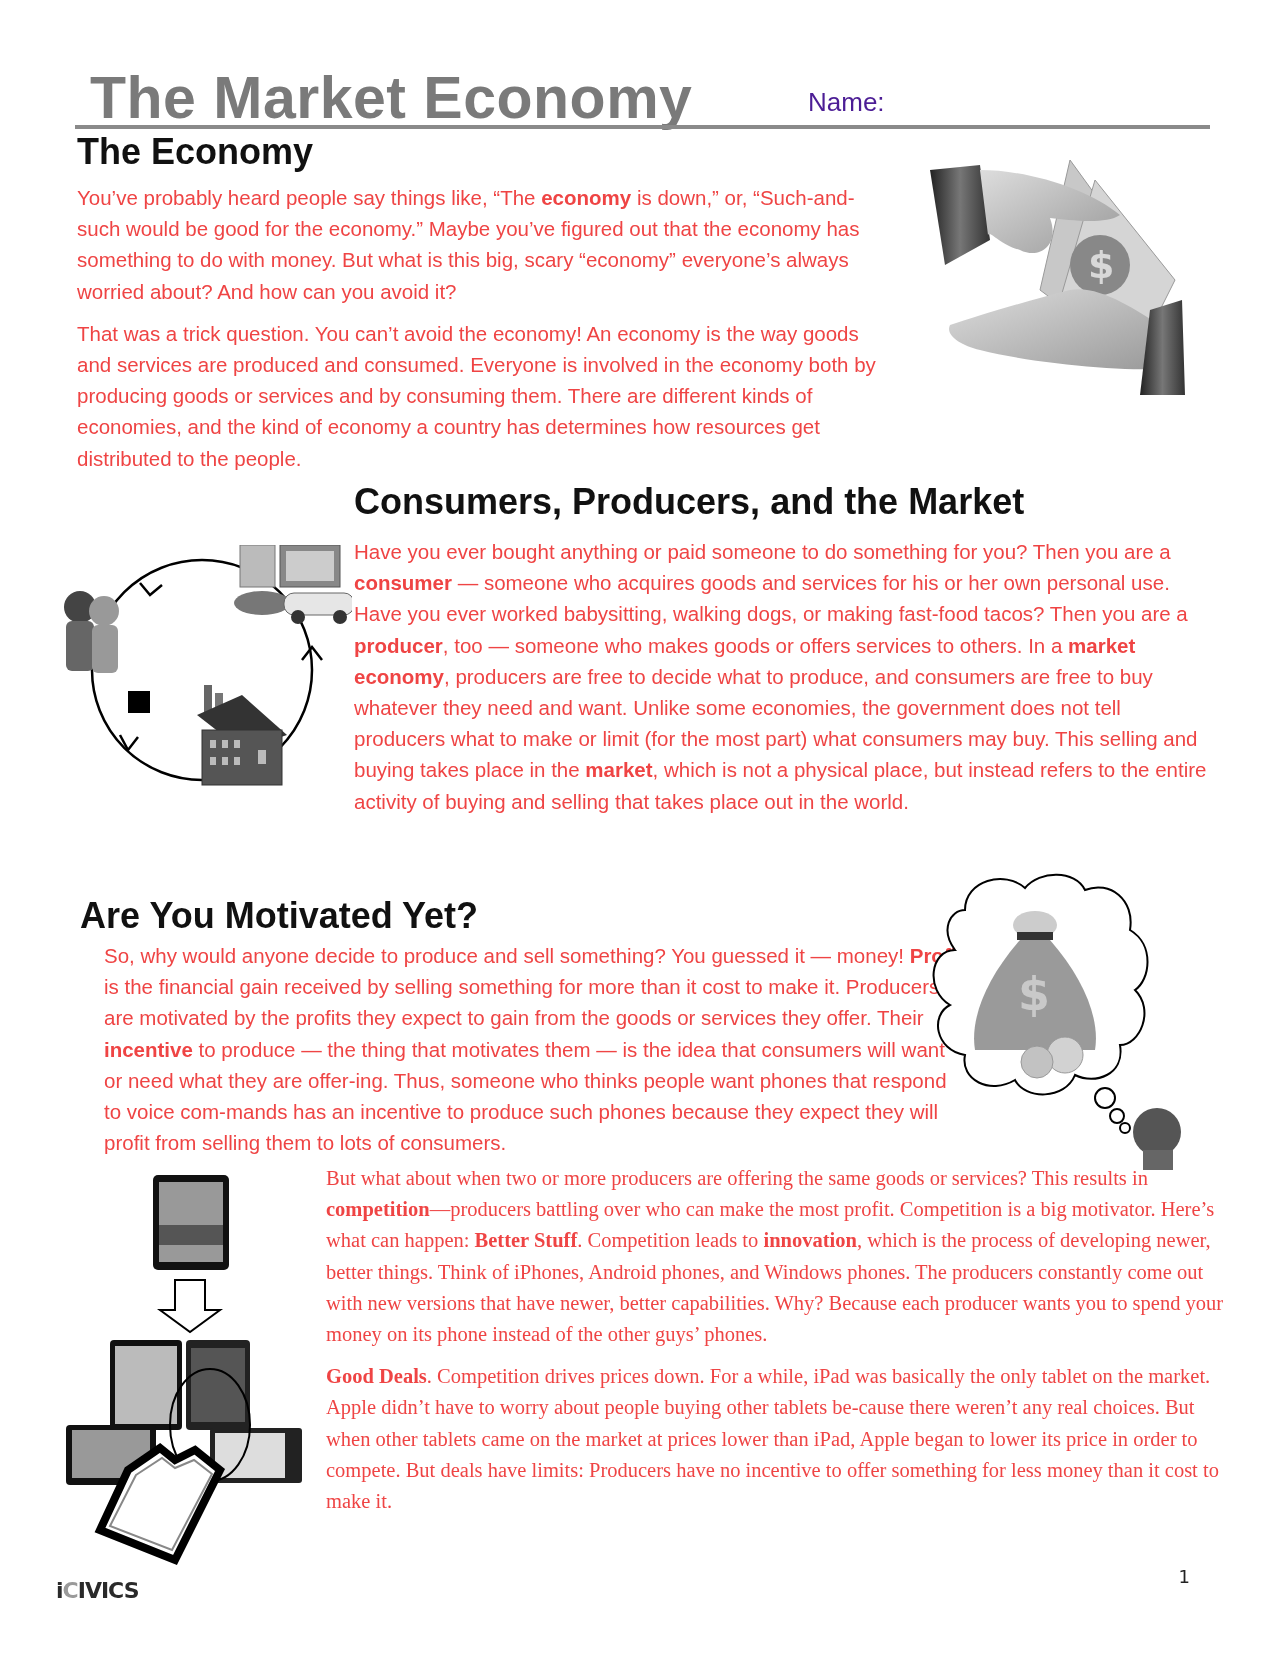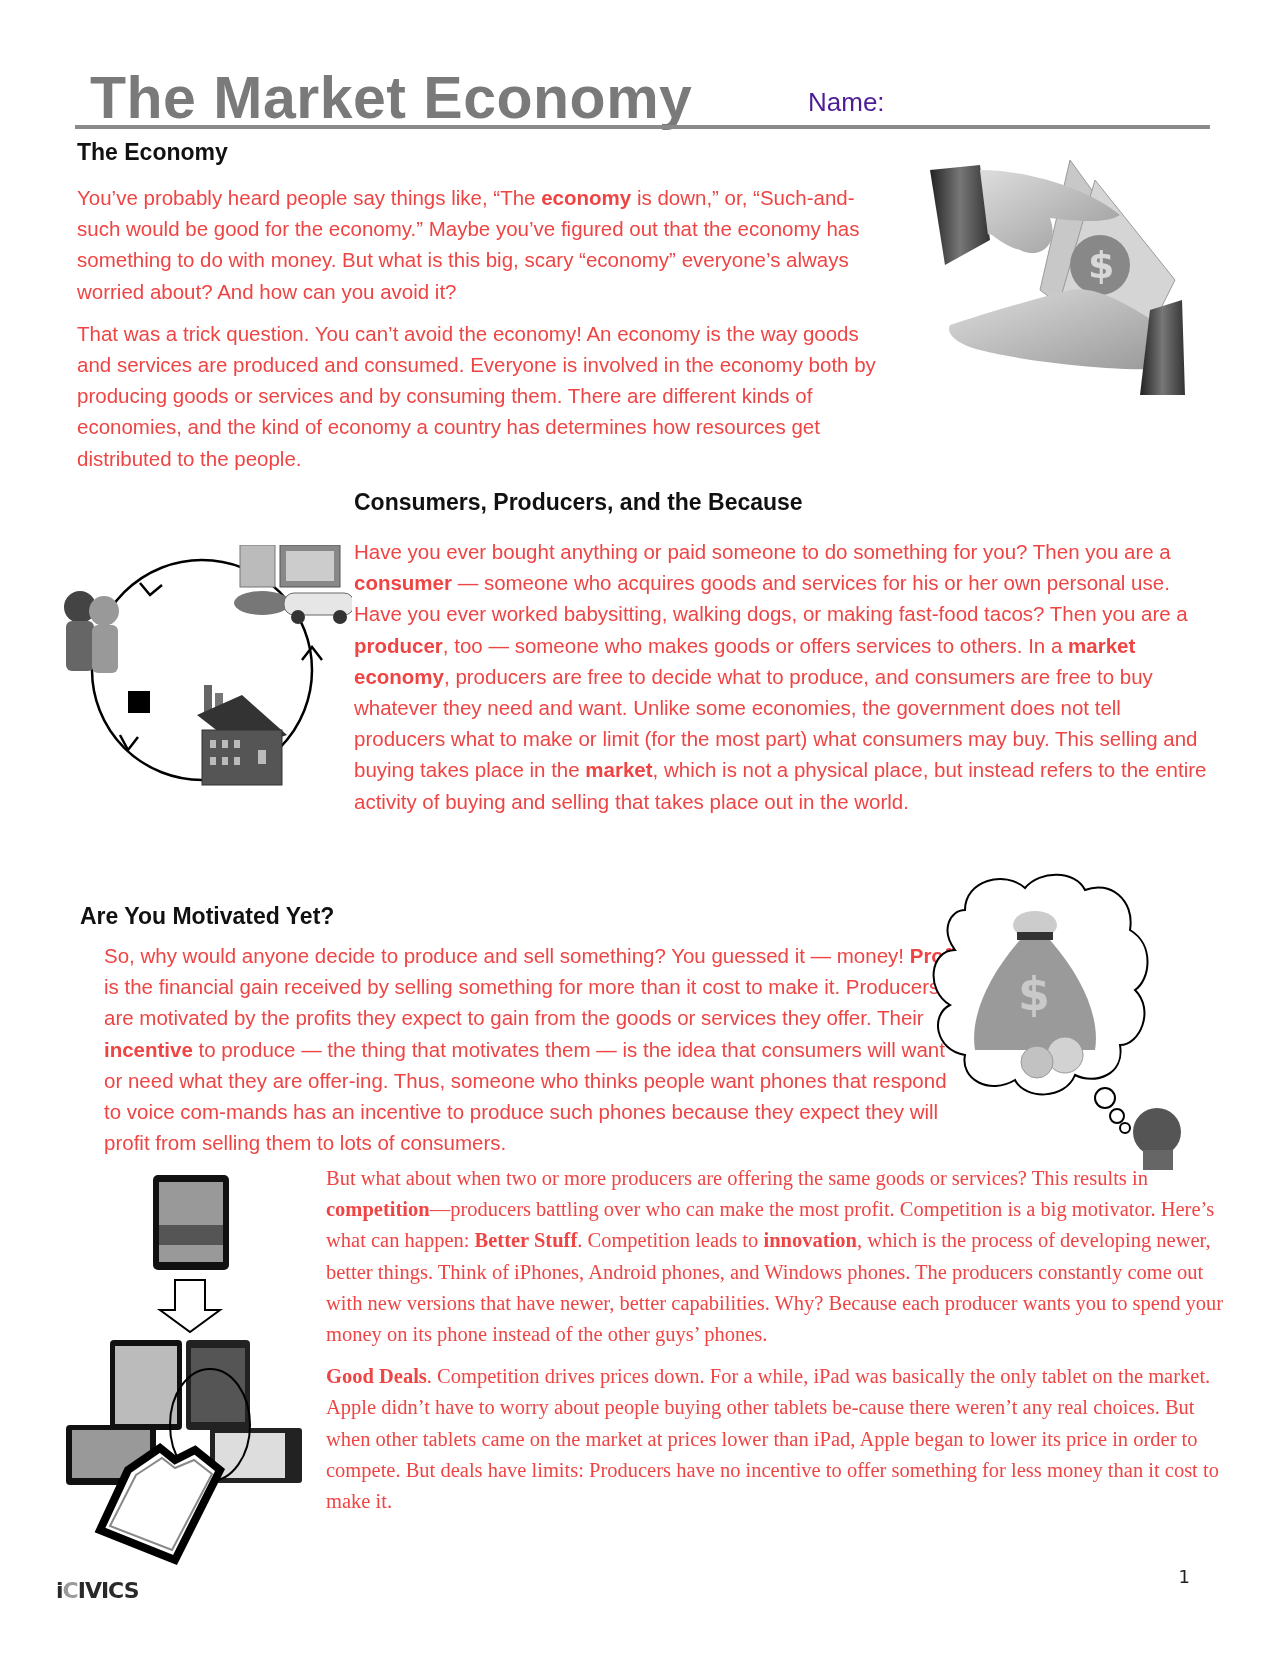--- a/index.html
+++ b/index.html
@@ -3,21 +3,21 @@
 <meta charset="utf-8">
 <style>
   html, body { margin:0; padding:0; background:#ffffff; }
   body { width:1280px; height:1656px; position:relative; overflow:hidden;
          font-family:"Liberation Sans", sans-serif; color:#1a1a1a; }
   .abs { position:absolute; }
   .title { left:90px; top:70px; font-size:59px; font-weight:bold; color:#7a7a7a;
            letter-spacing:0.5px; line-height:56px; white-space:nowrap; }
   .name-label { left:808px; top:86px; font-size:26px; color:#4c1d95; line-height:32px; }
   .title-rule { left:75px; top:125px; width:1135px; height:4px; background:#8a8a8a; }
-  h2 { margin:0; font-size:23px; font-weight:bold; color:#111; line-height:32px; white-space:nowrap; }
+  h2 { margin:0; font-size:36px; font-weight:bold; color:#111; line-height:32px; white-space:nowrap; }
   .body { font-size:20.5px; line-height:31.2px; color:#ef4444; }
   .body p { margin:0 0 11px 0; }
   .body b { font-weight:bold; }
   .pageno { right:90px; top:1566px; font-size:18px; font-family:"DejaVu Sans", sans-serif; color:#222; }
   .logo { left:56px; top:1578px; font-size:22px; font-weight:900; font-family:"DejaVu Sans", sans-serif;
           color:#2a2a2a; letter-spacing:-1px; }
   .logo .c { color:#9a9a9a; }
   svg { display:block; }
 </style>
 </head>
@@ -50,21 +50,21 @@
     <polygon points="175,30 255,130 215,210 140,150" fill="#d5d5d5" stroke="#999"></polygon>
     <circle cx="180" cy="115" r="30" fill="#888"></circle>
     <text x="168" y="128" font-size="38" font-weight="bold" fill="#d8d8d8" font-family="DejaVu Sans, sans-serif">$</text>
     <path d="M10,20 L60,15 L70,90 L25,115 Z" fill="url(#sleeve)"></path>
     <path d="M60,20 C110,20 170,40 200,65 C185,75 150,70 130,68 C140,95 120,110 100,100 C80,95 70,80 68,85 Z" fill="url(#skin)"></path>
     <path d="M30,175 C60,165 110,150 150,140 C180,135 215,160 240,175 L245,220 C200,220 120,215 60,200 C40,195 25,185 30,175 Z" fill="url(#skin)"></path>
     <path d="M230,160 L262,150 L265,245 L220,245 Z" fill="url(#sleeve)"></path>
   </svg>
 </div>
 
-<h2 class="abs" style="left:354px; top:486px;">Consumers, Producers, and the Because</h2>
+<h2 class="abs" style="left:354px; top:486px;">Consumers, Producers, and the Market</h2>
 
 <div class="abs" style="left:52px; top:545px; width:300px; height:250px;">
   <svg width="300" height="250" viewBox="0 0 300 250">
     <circle cx="150" cy="125" r="110" fill="none" stroke="#000" stroke-width="2.5"></circle>
     <path d="M88,38 L98,50 L110,40" fill="none" stroke="#000" stroke-width="2.5"></path>
     <path d="M250,115 L260,102 L270,115" fill="none" stroke="#000" stroke-width="2.5"></path>
     <path d="M68,190 L76,205 L86,192" fill="none" stroke="#000" stroke-width="2.5"></path>
 
     <rect x="188" y="0" width="35" height="42" fill="#bbb" stroke="#777"></rect>
     <rect x="228" y="0" width="60" height="42" fill="#888" stroke="#555"></rect>

